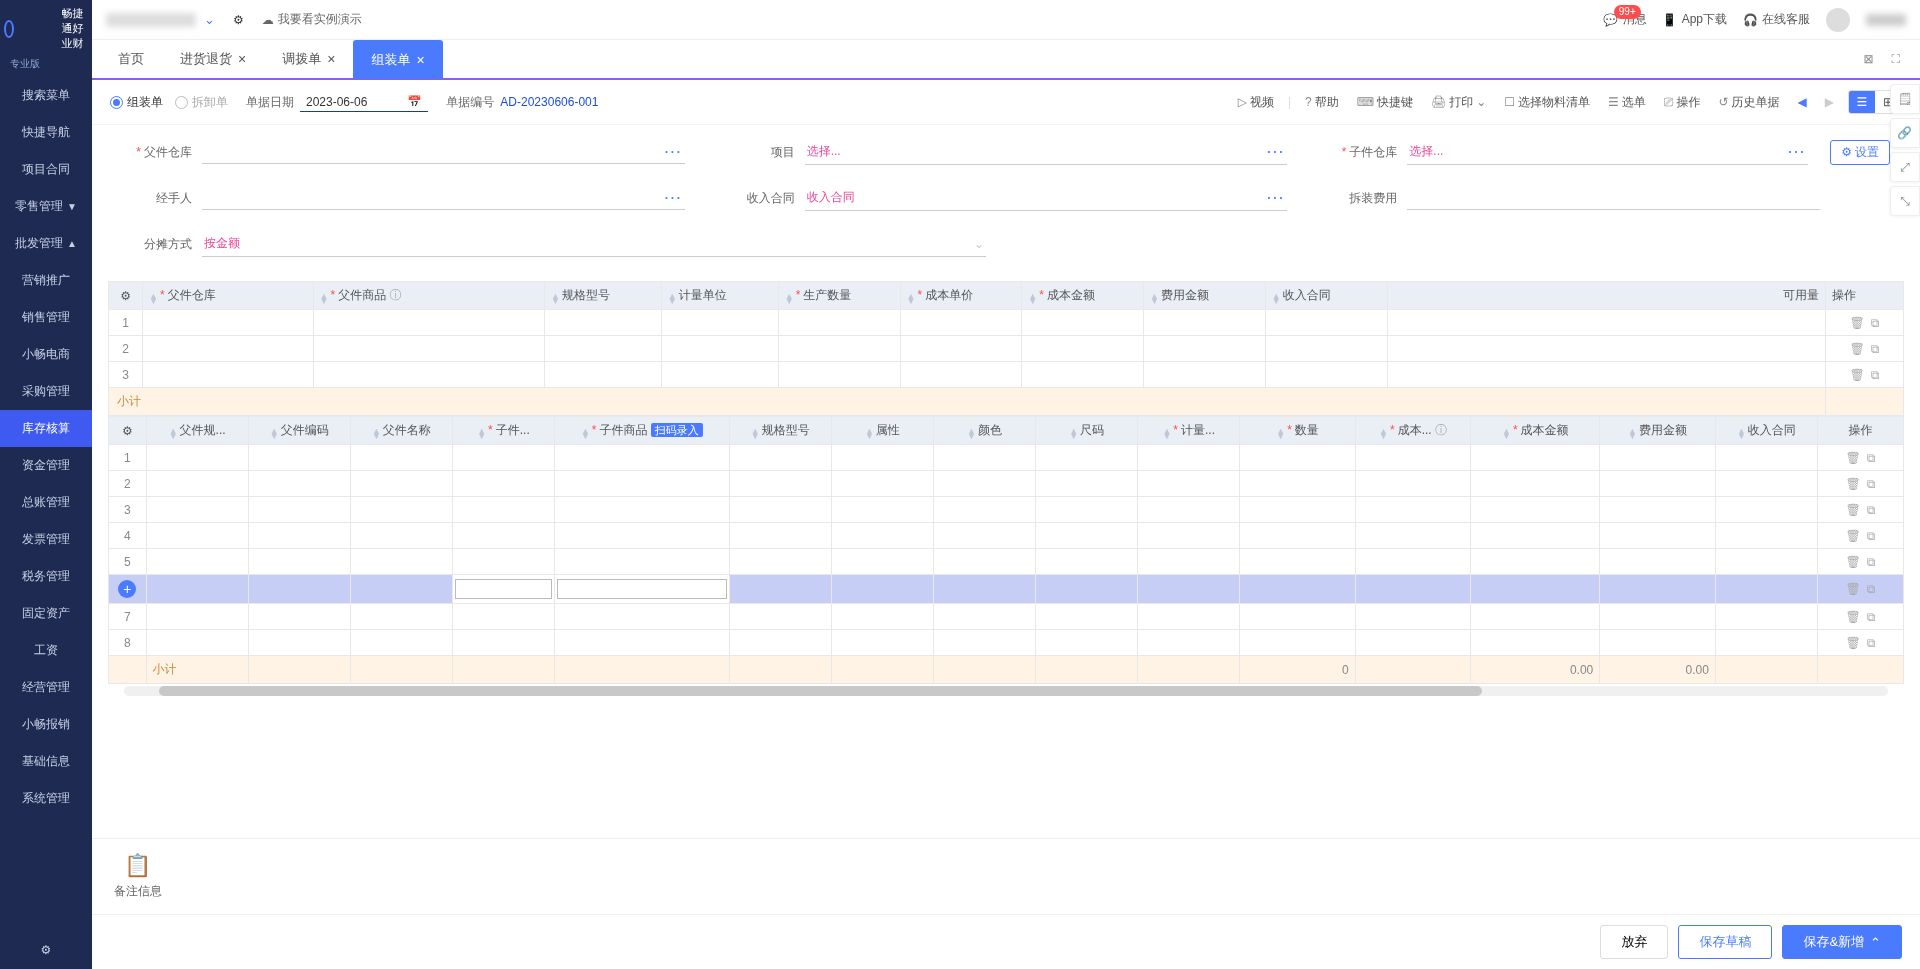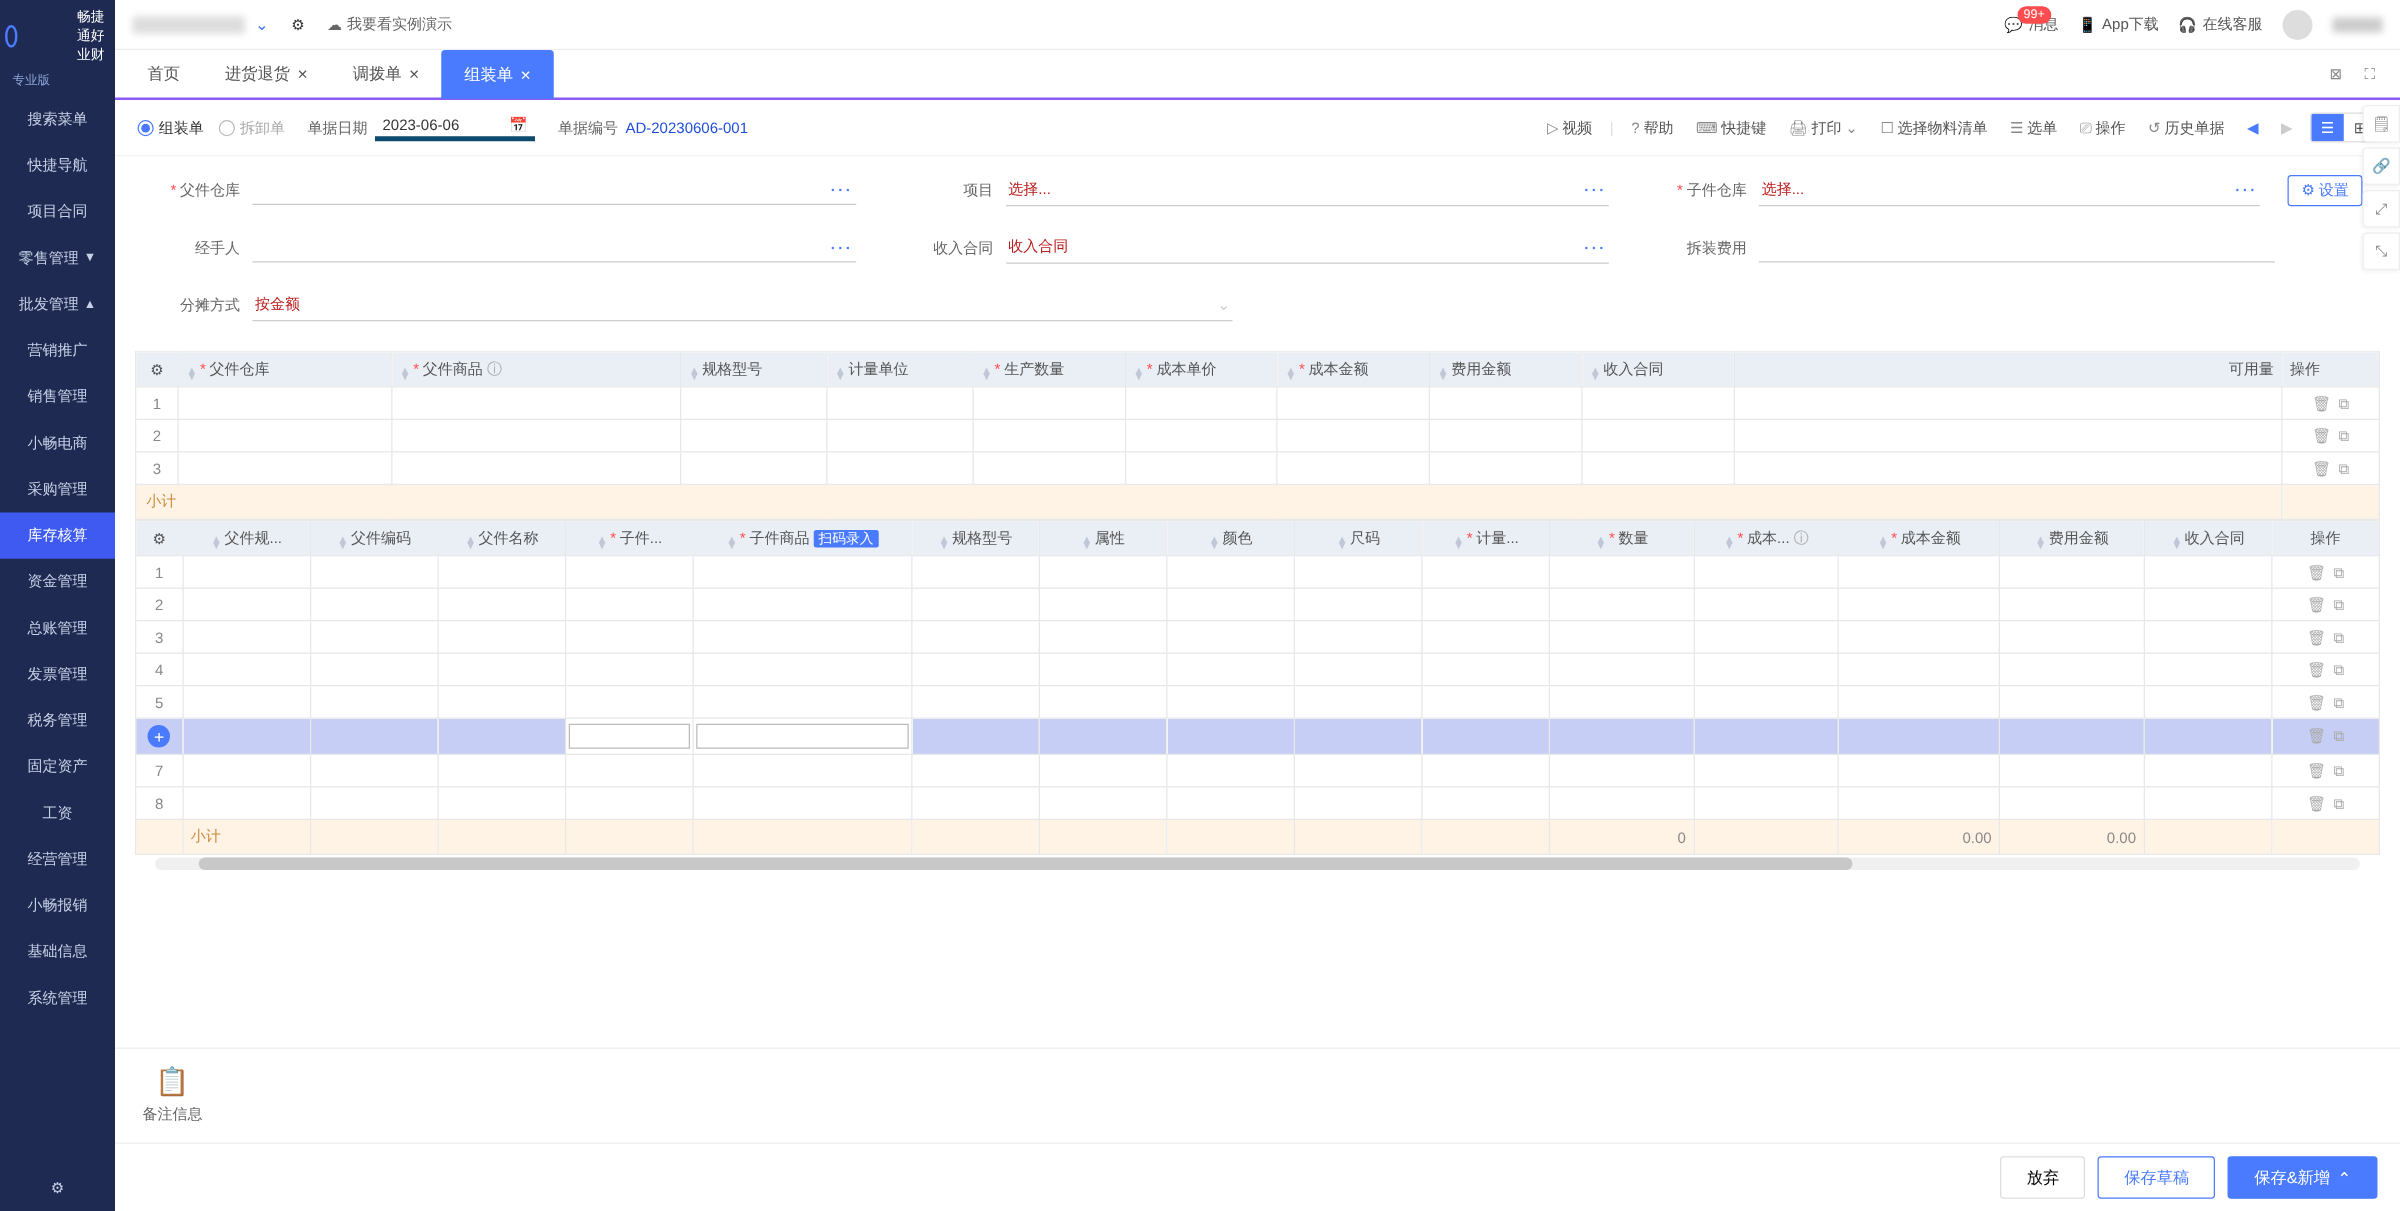--- a/index.html
+++ b/index.html
@@ -43,39 +43,39 @@
 
 .content { flex: 1; background: #fff; margin: 0; overflow: hidden; display: flex; flex-direction: column; position: relative; }
 .form-header { padding: 10px 18px; display: flex; align-items: center; gap: 18px; border-bottom: 1px solid #f4f4f4; }
 .radio-group { display: flex; gap: 12px; }
 .radio { display: flex; align-items: center; gap: 4px; cursor: pointer; }
 .radio-dot { width: 13px; height: 13px; border: 1px solid #bbb; border-radius: 50%; display: inline-flex; align-items: center; justify-content: center; }
 .radio-dot.checked { border-color: #4a7bff; }
 .radio-dot.checked::after { content: ''; width: 7px; height: 7px; background: #4a7bff; border-radius: 50%; }
 .field-inline { display: flex; align-items: center; gap: 6px; }
 .field-label { color: #666; }
-.date-val { color: #333; border-bottom: 4px solid #0c4a6e; padding: 2px 6px; display: flex; align-items: flex-start; gap: 40px; }
+.date-val { color: #333; border-bottom: 1px solid #0c4a6e; padding: 2px 6px; display: flex; align-items: flex-start; gap: 40px; }
 .cal-icon { color: #4a7bff; }
 .doc-no { color: #1d4ed8; }
 
 .header-tools { margin-left: auto; display: flex; align-items: center; gap: 10px; color: #555; font-size: 12px; }
 .tool { display: flex; align-items: center; gap: 3px; cursor: pointer; padding: 2px 4px; }
 .tool .g { color: #888; }
 .sep { color: #ddd; }
 .toggle-view { display: flex; border: 1px solid #ddd; border-radius: 3px; overflow: hidden; }
 .toggle-view span { width: 26px; height: 22px; display: flex; align-items: center; justify-content: center; }
 .toggle-view .act { background: #4a7bff; color: #fff; }
 
 
 .form-row { display: flex; padding: 14px 30px 6px 30px; gap: 40px; }
 .form-field { flex: 1; display: flex; align-items: center; gap: 10px; }
 .ff-label { width: 70px; text-align: right; color: #666; }
 .req { color: #ff4d4f; margin-right: 3px; }
 .ff-input { flex: 1; border-bottom: 1px solid #ccc; padding: 4px 2px; display: flex; align-items: center; justify-content: space-between; min-height: 24px; }
-.ff-input .placeholder { color: #b91c1c; }
+.ff-input .placeholder { color: #ec4899; }
 .dots { color: #4a7bff; font-weight: bold; cursor: pointer; letter-spacing: 2px; }
 .settings-btn { border: 1px solid #4a7bff; color: #4a7bff; padding: 3px 10px; border-radius: 3px; cursor: pointer; display: flex; align-items: center; gap: 3px; margin-left: 12px; }
 
 
 .tables-area { flex: 1; overflow: auto; padding: 10px 16px 0 16px; }
 .tbl { width: 100%; border: 1px solid #e0e0e0; border-collapse: collapse; table-layout: fixed; font-size: 12px; }
 .tbl th, .tbl td { border: 1px solid #e8e8e8; padding: 5px 6px; height: 26px; white-space: nowrap; overflow: hidden; text-overflow: ellipsis; }
 .tbl th { background: #eaeef5; color: #555; font-weight: normal; position: relative; }
 .tbl th .sort { color: #c0c8d8; font-size: 9px; display: inline-flex; flex-direction: column; line-height: 5px; margin-right: 2px; cursor: pointer; }
 .gear-cell { width: 28px; text-align: center; color: #888; }

